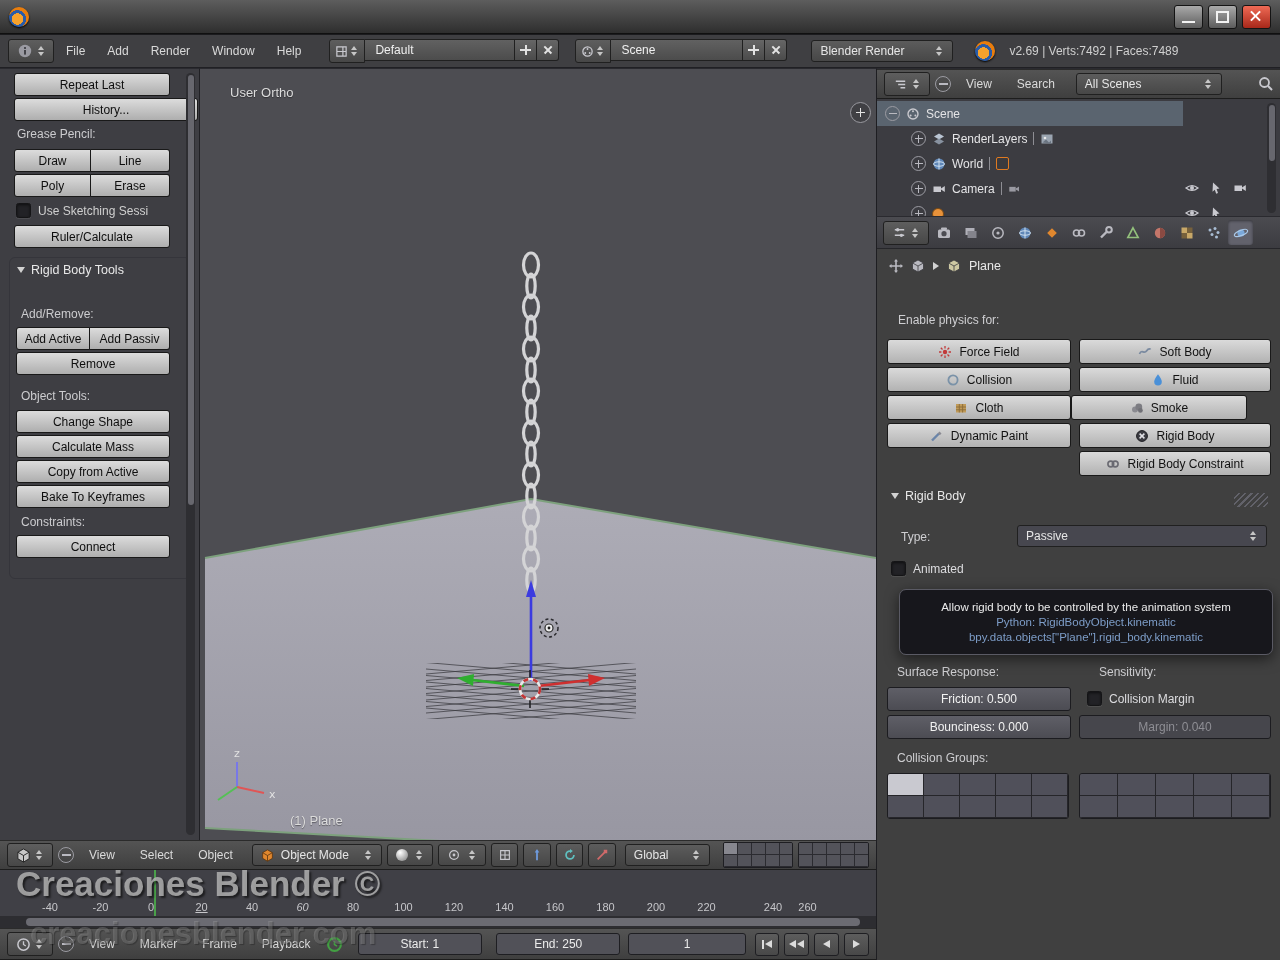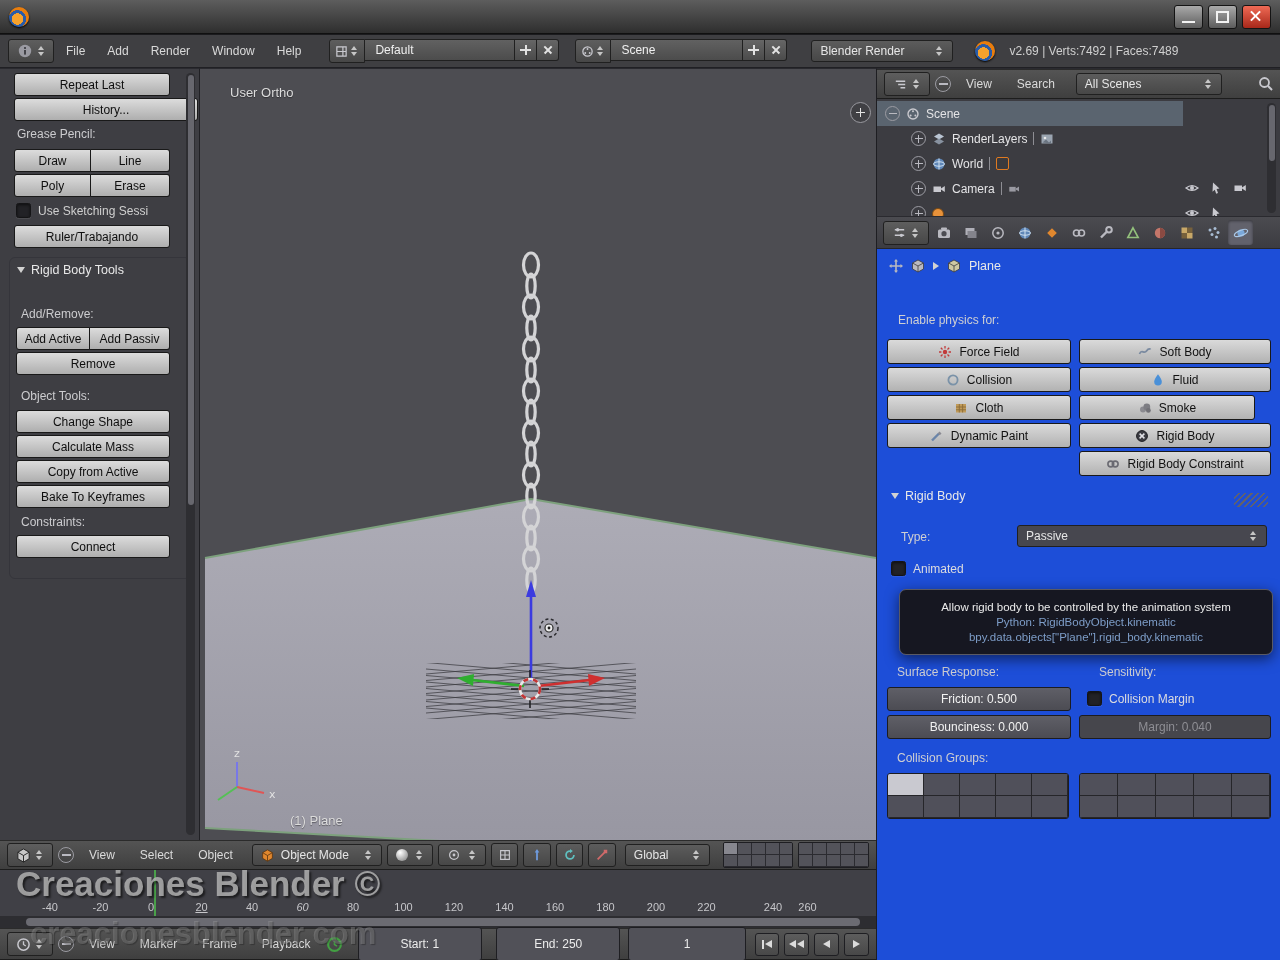--- a/index.html
+++ b/index.html
@@ -36,21 +36,21 @@
   .updown::before,.updown::after{content:"";position:absolute;left:1px;border-left:3.5px solid transparent;border-right:3.5px solid transparent}
   .updown::before{top:1px;border-bottom:4px solid #c6c6c6}
   .updown::after{bottom:1px;border-top:4px solid #c6c6c6}
   .dd{height:22px;background:linear-gradient(#5c5c5c,#474747);border:1px solid #202020;border-radius:3px;
       color:#e6e6e6;font-size:12px;display:flex;align-items:center;padding:0 8px;gap:7px;box-sizing:border-box}
   .dd .lbl{flex:1;text-align:left;white-space:nowrap}
   .collapse-btn{width:14px;height:14px;border-radius:50%;border:1.5px solid #9b9ba2;position:relative;flex:0 0 auto}
   .collapse-btn::after{content:"";position:absolute;left:2.5px;right:2.5px;top:50%;height:1.5px;margin-top:-.75px;background:#b9b9c0}
   .icon-btn{width:26px;height:22px;display:flex;align-items:center;justify-content:center;
             background:linear-gradient(#5c5c5c,#474747);border:1px solid #202020;border-radius:3px}
-  .num-field{height:34px;background:#515158;border:1px solid #1e1e22;border-radius:3px;color:#ececec;
+  .num-field{height:22px;background:#515158;border:1px solid #1e1e22;border-radius:3px;color:#ececec;
              font-size:12px;display:flex;align-items:center;justify-content:center;box-sizing:border-box}
 
   
   .infobar{position:absolute;left:0;top:35px;width:1280px;height:33px;background:#3f3f42;
            border-bottom:1px solid #202024;display:flex;align-items:center;padding:0 8px;gap:2px;box-sizing:border-box}
   .id-group{display:flex;align-items:flex-start}
   .browse-btn{height:22px;width:34px;display:flex;align-items:center;justify-content:center;gap:2px;
               background:linear-gradient(#5e5e5e,#474747);border:1px solid #202020;border-radius:3px 0 0 3px}
   .id-field{height:22px;display:flex;align-items:center;padding:0 10px;min-width:120px;
             background:linear-gradient(#616161,#4c4c4c);border:1px solid #202020;border-left:none;color:#f0f0f0;font-size:12px;box-sizing:border-box}
@@ -118,21 +118,21 @@
             border-left:1px solid #1e1e22;border-top:1px solid #2a2a2f;box-sizing:border-box}
   .ol-body{position:absolute;left:0;top:30px;width:404px;height:118px;overflow:hidden;background:#3c3c41}
   .ol-row{position:absolute;height:25px;display:flex;align-items:center;gap:6px;color:#e4e4e6;font-size:12px;box-sizing:border-box}
   .sep{width:1px;height:13px;background:#8e8e94}
   .expand{width:13px;height:13px;border-radius:50%;border:1px solid #9b9ba2;position:relative;flex:0 0 auto}
   .expand::before{content:"";position:absolute;left:2.5px;right:2.5px;top:50%;height:1.4px;margin-top:-.7px;background:#b9b9c0}
   .expand.plus::after{content:"";position:absolute;top:2.5px;bottom:2.5px;left:50%;width:1.4px;margin-left:-.7px;background:#b9b9c0}
   .r-ico{position:absolute;top:5px}
 
   
-  .props{position:absolute;left:876px;top:216px;width:404px;height:744px;background:#1d4ed8;
+  .props{position:absolute;left:876px;top:216px;width:404px;height:744px;background:#404040;
          border-left:1px solid #1e1e22;border-top:1px solid #2a2a2f;box-sizing:border-box}
   .pr-header{position:absolute;left:0;top:0;width:404px;height:32px;display:flex;align-items:center;gap:2px;
              padding:0 6px;background:linear-gradient(#4b4b50,#3c3c41);border-bottom:1px solid #26262a;box-sizing:border-box}
   .tab{width:25px;height:25px;display:flex;align-items:center;justify-content:center;border-radius:3px}
   .tab.selected{background:#62626c;box-shadow:inset 0 1px 3px rgba(0,0,0,.45)}
   .pr-label{position:absolute;color:#cfcfd2;font-size:12px;white-space:nowrap}
   .phys-btn{position:absolute;height:25px;background:linear-gradient(#dadada,#b2b2b2);border:1px solid #191919;
             border-radius:3px;display:flex;align-items:center;justify-content:center;gap:7px;color:#111;
             font-size:12px;white-space:nowrap;box-sizing:border-box}
   .slider{position:absolute;height:24px;background:linear-gradient(#5f5f67,#4c4c53);border:1px solid #1c1c20;
@@ -230,21 +230,21 @@
   <div class="ts-label" style="left:17px;top:58px">Grease Pencil:</div>
   <div class="ts-btn joined-l" style="left:14px;top:80px;width:77px">Draw</div>
   <div class="ts-btn joined-r" style="left:91px;top:80px;width:79px">Line</div>
   <div class="ts-btn joined-l" style="left:14px;top:105px;width:77px">Poly</div>
   <div class="ts-btn joined-r" style="left:91px;top:105px;width:79px">Erase</div>
 
   <div class="check-row" style="left:16px;top:134px">
     <div class="checkbox"></div>
     <span>Use Sketching Sessi</span>
   </div>
-  <div class="ts-btn" style="left:14px;top:156px;width:156px">Ruler/Trabajando</div>
+  <div class="ts-btn" style="left:14px;top:156px;width:156px">Ruler/Calculate</div>
 
   <div class="panel-outline" style="left:9px;top:188px;width:180px;height:320px"></div>
   <div class="panel-hdr" style="left:17px;top:194px">
     <div class="tri-d"></div>
     <span>Rigid Body Tools</span>
   </div>
 
   <div class="ts-label" style="left:21px;top:238px">Add/Remove:</div>
   <div class="ts-btn joined-l" style="left:16px;top:258px;width:74px">Add Active</div>
   <div class="ts-btn joined-r" style="left:90px;top:258px;width:80px">Add Passiv</div>
@@ -802,21 +802,21 @@
   </div>
   <div class="phys-btn" style="left:10px;top:178px;width:184px">
     <span class="ico">
         <svg width="14" height="14" viewBox="0 0 14 14">
           <rect x="2" y="3" width="10" height="8.5" fill="#c09a58"></rect>
           <path d="M2 6h10M2 8.8h10M5.3 3v8.5M8.6 3v8.5" stroke="#8a6c38" stroke-width=".9"></path>
         </svg>
       </span>
     <span>Cloth</span>
   </div>
-  <div class="phys-btn" style="left:202px;top:178px;width:176px">
+  <div class="phys-btn" style="left:194px;top:178px;width:176px">
     <span class="ico">
         <svg width="14" height="14" viewBox="0 0 14 14">
           <circle cx="5" cy="8.6" r="3" fill="#8a8a90"></circle>
           <circle cx="8.8" cy="6" r="3.4" fill="#7c7c82"></circle>
           <circle cx="10.4" cy="9.4" r="2.4" fill="#707076"></circle>
         </svg>
       </span>
     <span>Smoke</span>
   </div>
   <div class="phys-btn" style="left:10px;top:206px;width:184px">

